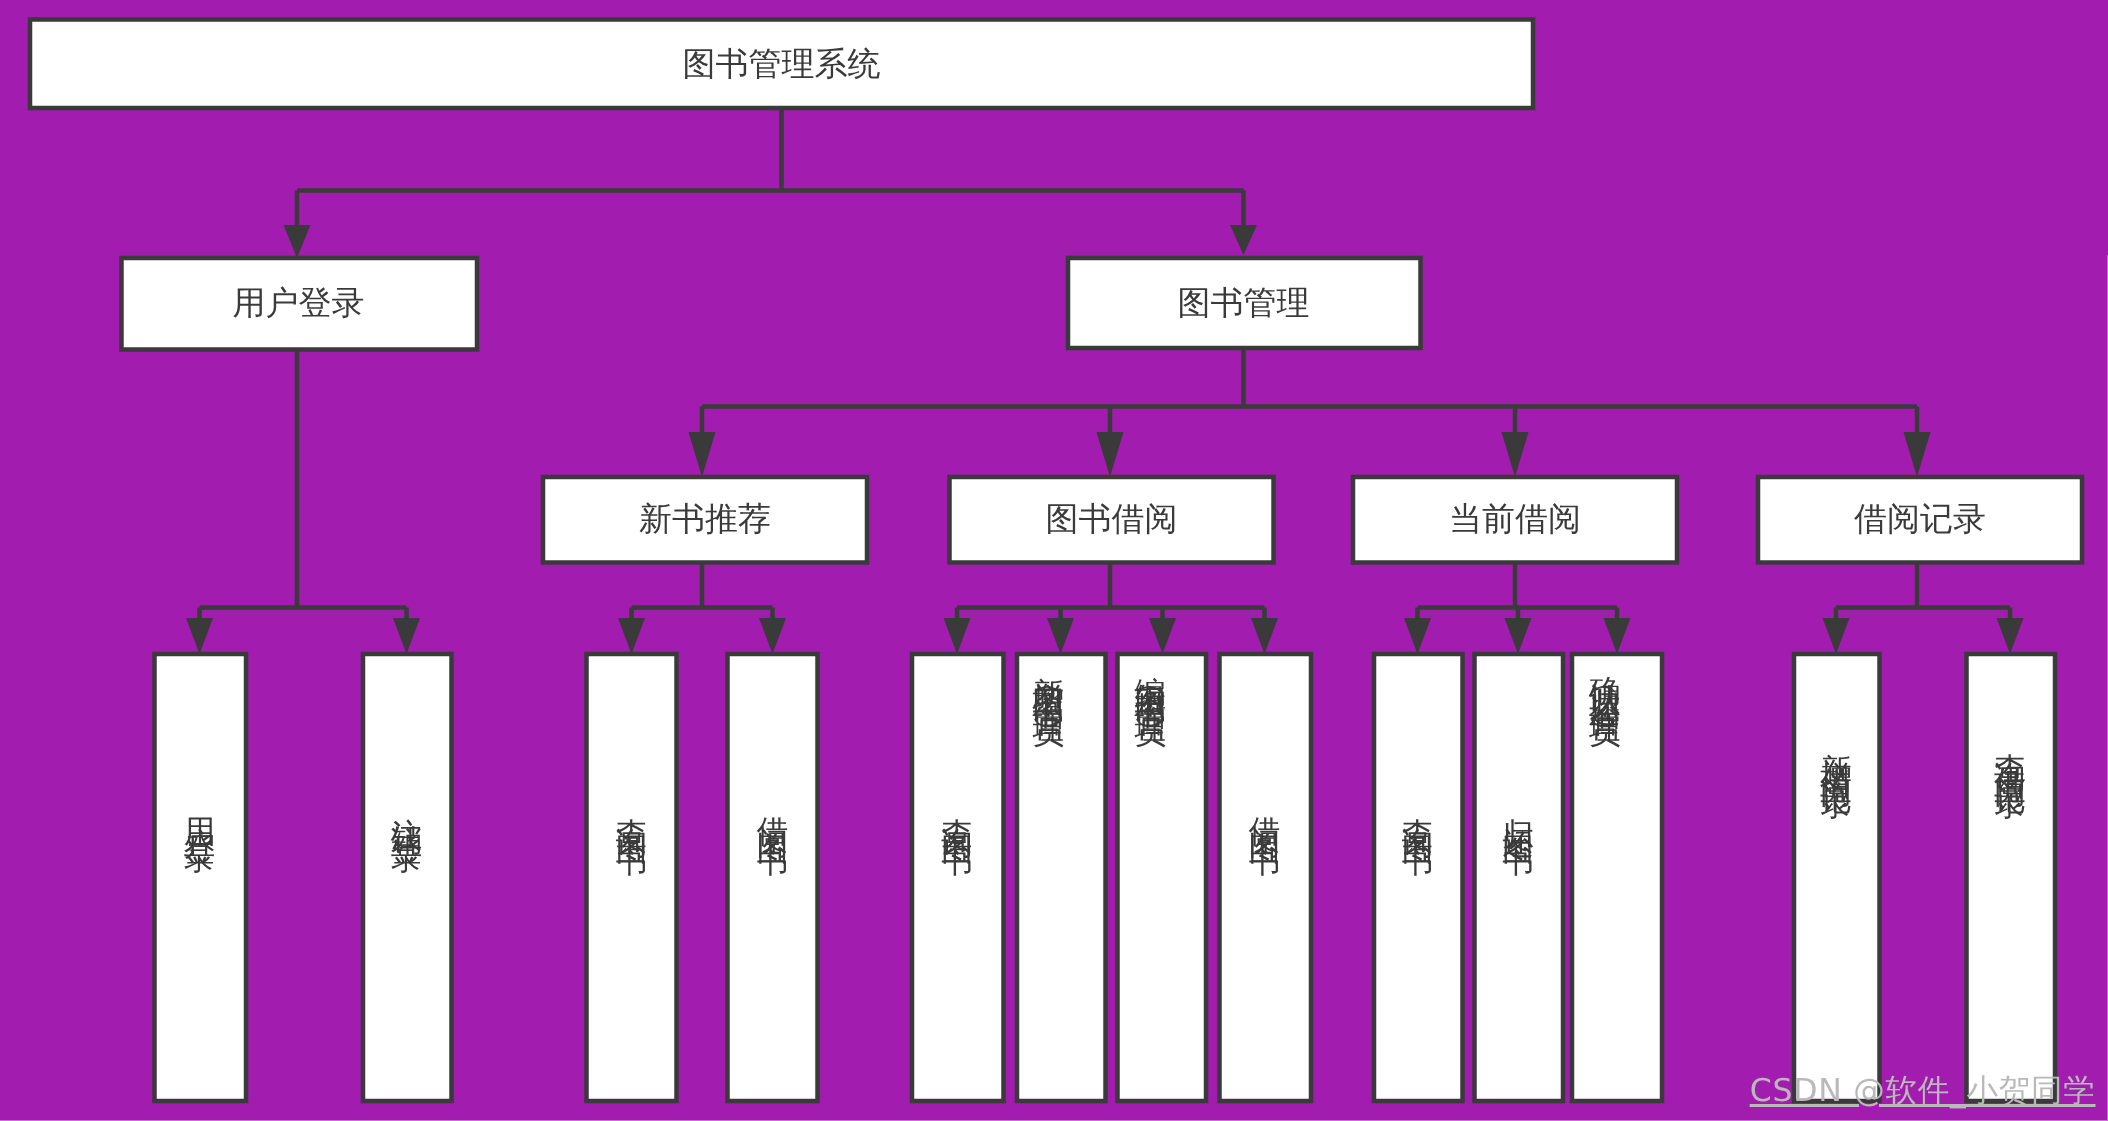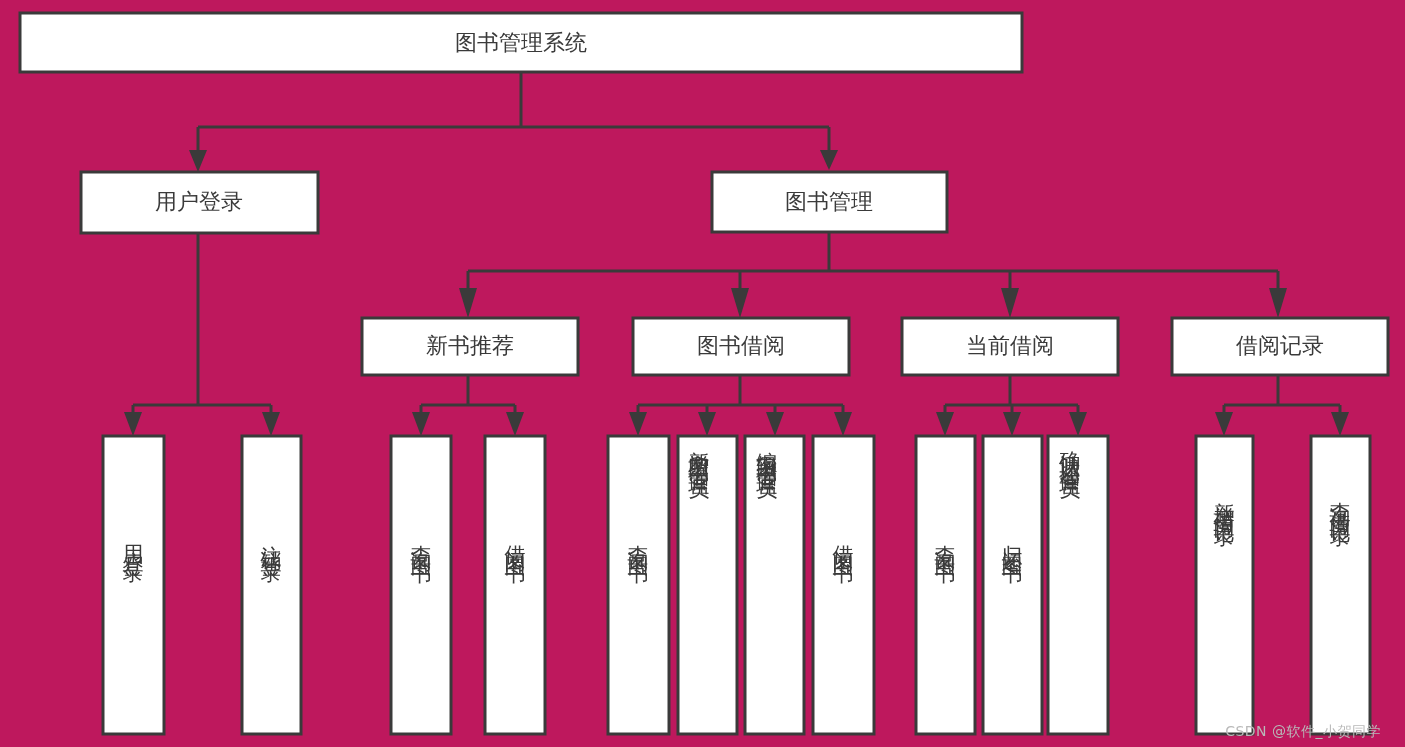--- a/index.html
+++ b/index.html
@@ -1,47 +1,48 @@
 <!DOCTYPE html>
 <html><head>
 <meta charset="utf-8">
 <style>
   html,body{margin:0;padding:0;background:#ffffff;}
   body{
     width:1405px;height:747px;
     font-family:"DejaVu Sans","Liberation Sans",sans-serif;
     overflow:hidden;
   }
-  #diagram-root{position:relative;width:1405px;height:747px;background:#be185d;}
+  #diagram-root{position:relative;width:1405px;height:747px;background:#a21caf;}
   svg.diagram-svg{position:absolute;left:0;top:0;width:1405px;height:747px;display:block;}
   .node-rect{fill:#ffffff;stroke:#3a3a3a;stroke-width:3;}
   .connector{stroke:#3a3a3a;stroke-width:3;fill:none;}
   .arrow-head{fill:#3a3a3a;stroke:none;}
   .node-label{
     fill:#3a3a3a;
     font-family:"DejaVu Sans","Liberation Sans",sans-serif;
     font-size:22px;
     text-anchor:middle;
     dominant-baseline:middle;
   }
   .node-label-v{
     fill:#3a3a3a;
     font-family:"DejaVu Sans","Liberation Sans",sans-serif;
     font-size:21px;
     text-anchor:middle;
   }
   .watermark-text{
     position:absolute;
-    right:24px;bottom:6px;
-    font-family:"DejaVu Sans","Liberation Sans",sans-serif;
-    font-size:14px;
+    right:8px;bottom:6px;
+    font-family:"DejaVu Sans","Liberation Sans",sans-serif;
+    font-size:21px;
     color:#b9b9b9;
     white-space:nowrap;
     letter-spacing:0.5px;
     user-select:none;
+    text-decoration:underline;
   }
 </style>
 </head>
 <body>
 
 <div id="diagram-root">
 
   <svg class="diagram-svg" viewBox="0 0 1405 747" xmlns="http://www.w3.org/2000/svg">
 
     <g>

